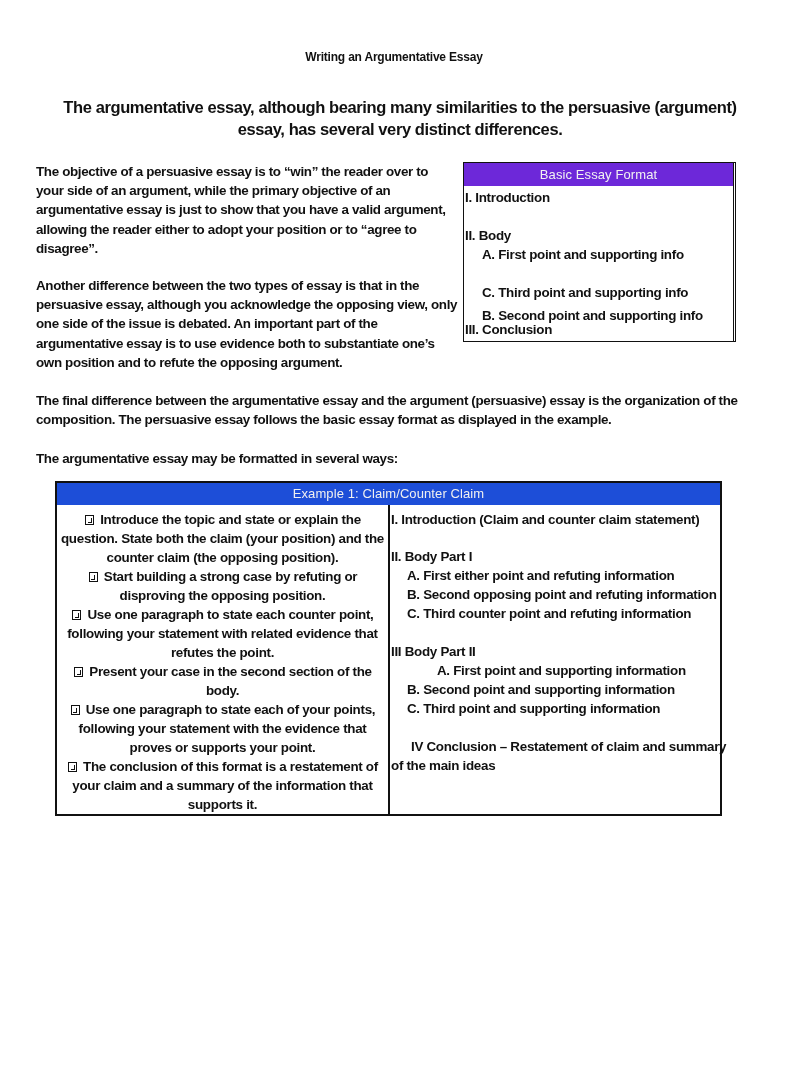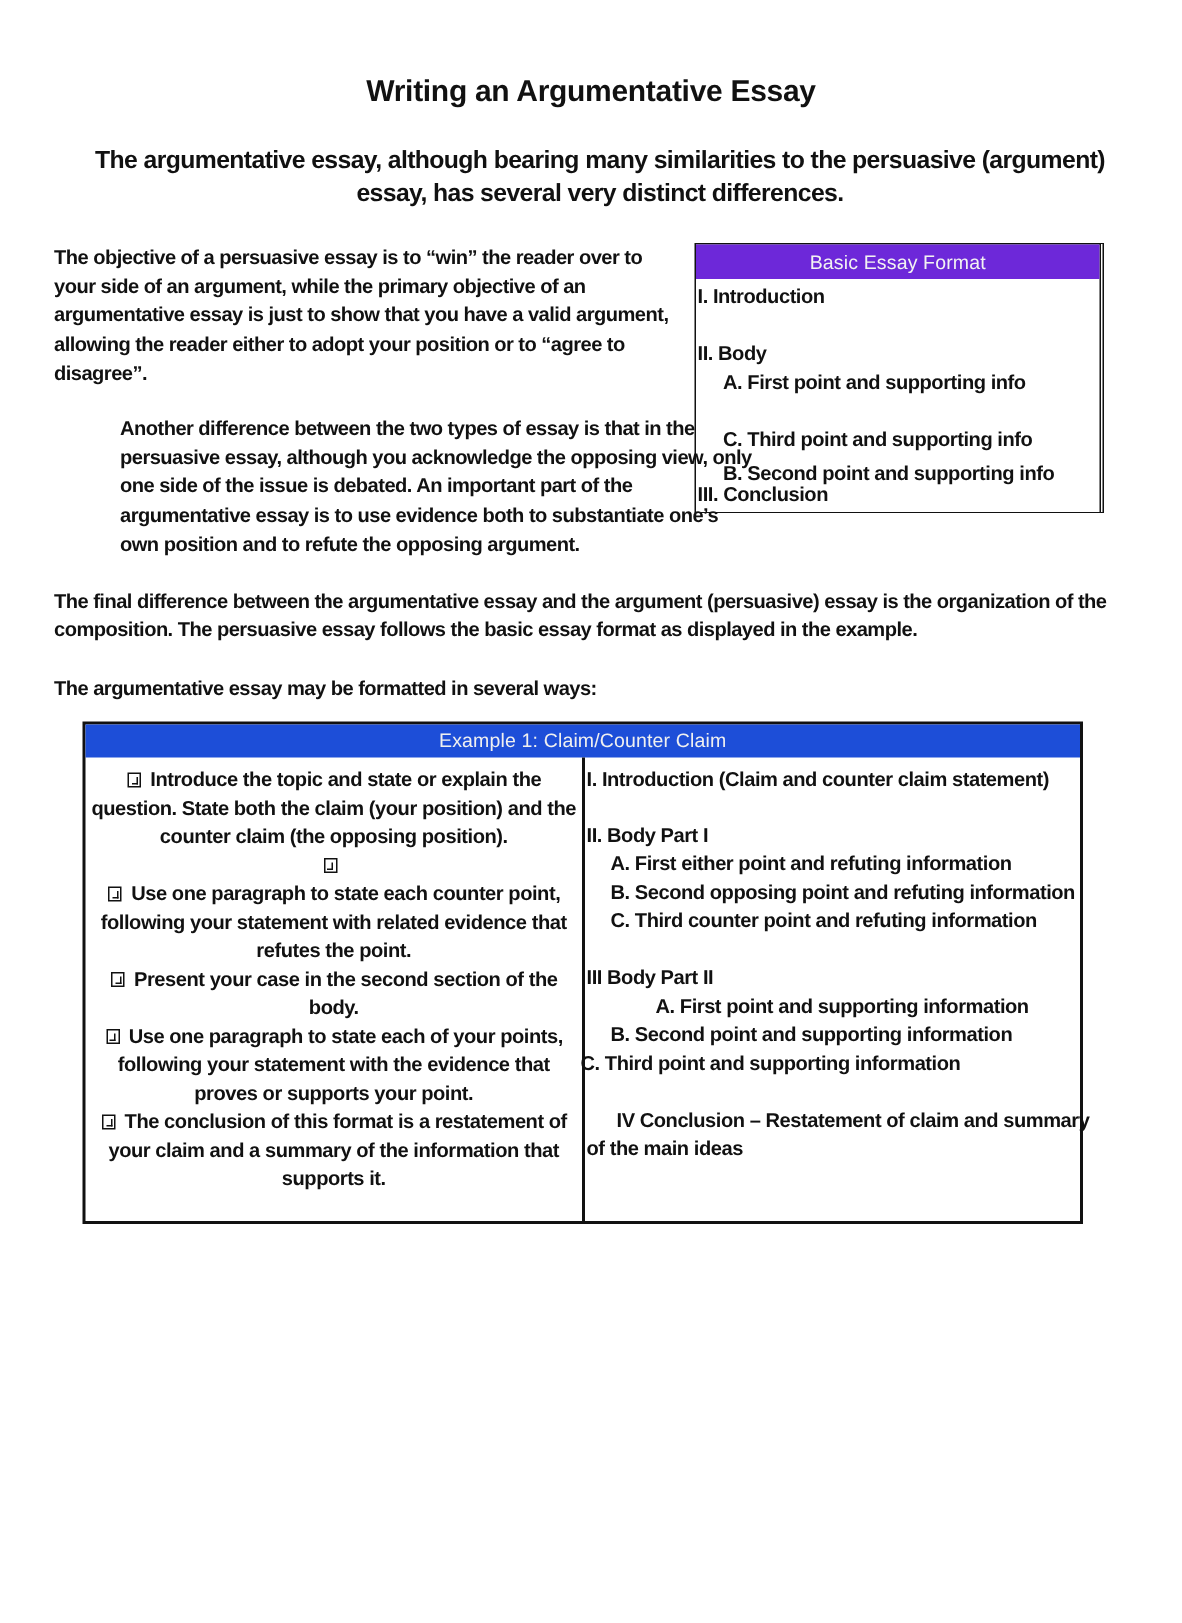--- a/index.html
+++ b/index.html
@@ -7,42 +7,42 @@
     body {
       position: relative;
       font-family: "Liberation Sans", "DejaVu Sans", sans-serif;
       color: #111111;
       overflow: hidden;
     }
     .title {
       position: absolute;
       left: 0; top: 50px; width: 788px;
       text-align: center;
-      font-size: 20px;
+      font-size: 12px;
       font-weight: bold;
       letter-spacing: -0.2px;
     }
     .subtitle {
       position: absolute;
       left: 40px; top: 96px; width: 720px;
       text-align: center;
       font-size: 16.5px;
       line-height: 22px;
       font-weight: bold;
       letter-spacing: -0.4px;
     }
     .para {
       position: absolute;
       font-size: 13.4px;
       line-height: 19.2px;
       font-weight: bold;
       letter-spacing: -0.35px;
     }
     .p1 { left: 36px; top: 162px; width: 420px; }
-    .p2 { left: 36px; top: 276px; width: 425px; margin-left: 44px; }
+    .p2 { left: 36px; top: 276px; width: 425px; }
     .p3 { left: 36px; top: 391px; width: 720px; }
     .p4 { left: 36px; top: 449px; width: 720px; }
 
     
     .basic-box {
       position: absolute;
       left: 463px; top: 162px;
       width: 273px; height: 180px;
       border: 1.5px solid #111;
       border-right: 3px double #111;
@@ -146,31 +146,31 @@
 
 <p class="para p3">The final difference between the argumentative essay and the argument (persuasive) essay is the organization of the composition. The persuasive essay follows the basic essay format as displayed in the example.</p>
 <p class="para p4">The argumentative essay may be formatted in several ways:</p>
 
 <div class="example">
   <div class="table-header">Example 1: Claim/Counter Claim</div>
   <div class="divider"></div>
 
   <div class="left-col">
     <span class="bullet-item"><span class="bullet"></span><span>Introduce the topic and state or explain the question. State both the claim (your position) and the counter claim (the opposing position).</span></span>
-    <span class="bullet-item"><span class="bullet"></span></span>
+    <span class="bullet-item"><span class="bullet"></span><span>Start building a strong case by refuting or disproving the opposing position.</span></span>
     <span class="bullet-item"><span class="bullet"></span><span>Use one paragraph to state each counter point, following your statement with related evidence that refutes the point.</span></span>
     <span class="bullet-item"><span class="bullet"></span><span>Present your case in the second section of the body.</span></span>
     <span class="bullet-item"><span class="bullet"></span><span>Use one paragraph to state each of your points, following your statement with the evidence that proves or supports your point.</span></span>
     <span class="bullet-item"><span class="bullet"></span><span>The conclusion of this format is a restatement of your claim and a summary of the information that supports it.</span></span>
   </div>
 
   <div class="right-line" style="left:334px; top:27px;">I. Introduction (Claim and counter claim statement)</div>
   <div class="right-line" style="left:334px; top:64px;">II. Body Part I</div>
   <div class="right-line indent" style="left:334px; top:83px;">A. First either point and refuting information</div>
   <div class="right-line indent" style="left:334px; top:102px;">B. Second opposing point and refuting information</div>
   <div class="right-line indent" style="left:334px; top:121px;">C. Third counter point and refuting information</div>
   <div class="right-line" style="left:334px; top:159px;">III Body Part II</div>
   <div class="right-line indent" style="left:344px; top:178px;margin-left:20px;">A. First point and supporting information</div>
   <div class="right-line indent" style="left:334px; top:197px;">B. Second point and supporting information</div>
-  <div class="right-line indent" style="left:314px; top:216px;padding-left:16px;">C. Third point and supporting information</div>
+  <div class="right-line indent" style="left:334px; top:216px;padding-left:16px;">C. Third point and supporting information</div>
   <div class="right-line" style="left:354px; top:254px;">IV Conclusion – Restatement of claim and summary</div>
   <div class="right-line" style="left:334px; top:273px;">of the main ideas</div>
 </div>
 
 </body></html>

